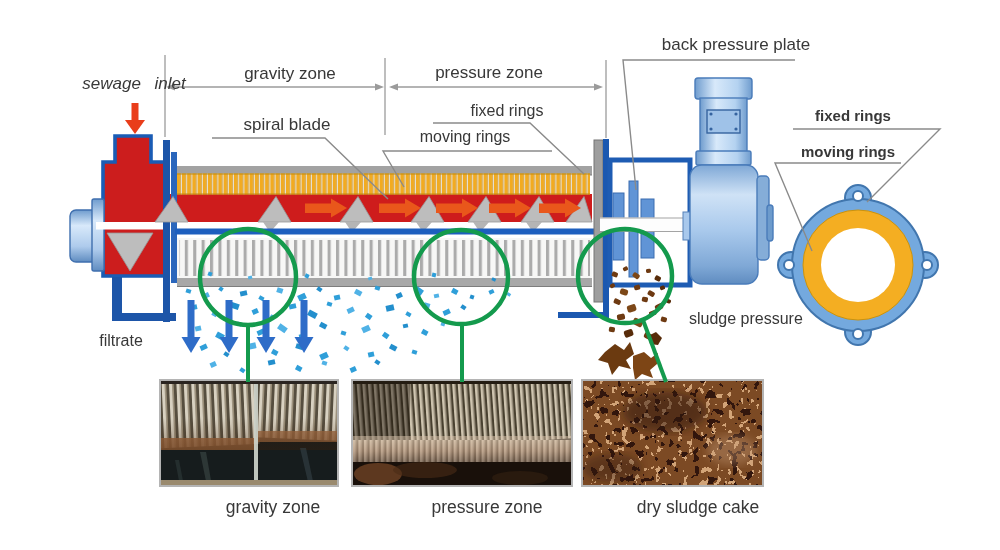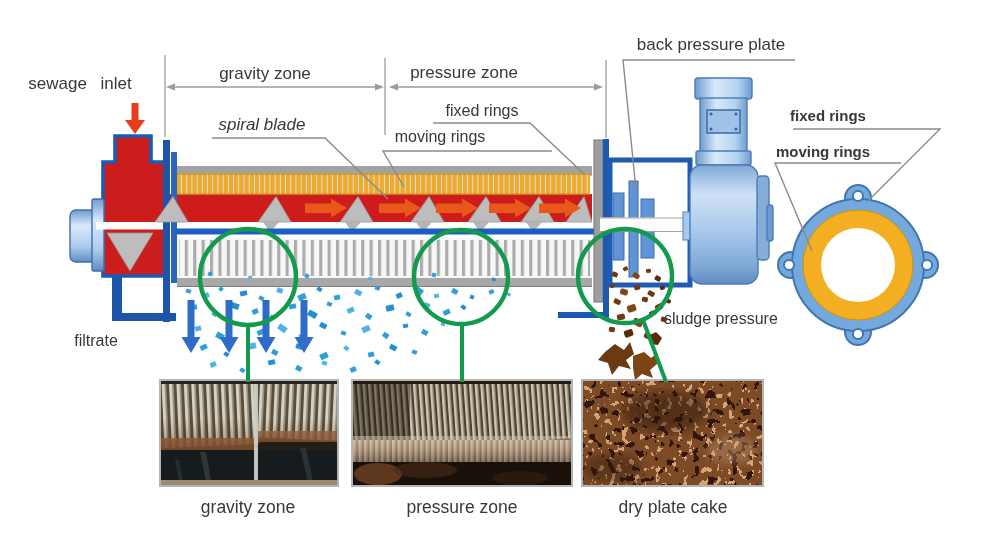--- a/index.html
+++ b/index.html
@@ -1,20 +1,20 @@
 <!DOCTYPE html>
 <html><head>
 <meta charset="utf-8">
 <style>
   html,body{margin:0;padding:0;background:#fff;}
   .stage{position:relative;width:1000px;height:550px;background:#fff;overflow:hidden;
          font-family:"Liberation Sans", sans-serif;}
   .scene{position:absolute;left:0;top:0;}
   .lbl{position:absolute;transform:translate(-50%,-50%);color:#383838;font-size:17px;
-       white-space:nowrap;line-height:1.1;}
+       white-space:nowrap;line-height:1.1;margin-left:25px;}
   .lbl.small{font-size:16px;}
   .lbl.bold{font-size:15px;font-weight:700;}
   .lbl.left-anchor{transform:translate(0,-50%);}
   .lbl.photo-cap{font-size:17.5px;}
   .lbl.wide{word-spacing:9px;}
 </style>
 </head>
 <body>
 
 <div class="stage">
@@ -412,28 +412,28 @@
   <g stroke="#149a4d" fill="none">
     <circle cx="248" cy="277" r="48" stroke-width="4.5"></circle>
     <circle cx="461" cy="277" r="47" stroke-width="4.5"></circle>
     <circle cx="625" cy="276" r="47" stroke-width="4.5"></circle>
     <line x1="248" y1="325" x2="248" y2="382" stroke-width="4"></line>
     <line x1="462" y1="324" x2="462" y2="382" stroke-width="4"></line>
     <line x1="643" y1="320" x2="666" y2="382" stroke-width="4"></line>
   </g>
 </svg>
 
-<div class="lbl wide" style="left:80px;top:84px;">sewage inlet</div>
+<div class="lbl wide" style="left:109px;top:84px;font-style:italic;">sewage inlet</div>
 <div class="lbl" style="left:265px;top:74px;">gravity zone</div>
 <div class="lbl" style="left:464px;top:73px;">pressure zone</div>
-<div class="lbl" style="left:262px;top:125px;font-style:italic;">spiral blade</div>
+<div class="lbl" style="left:262px;top:125px;">spiral blade</div>
 <div class="lbl small" style="left:482px;top:111px;">fixed rings</div>
 <div class="lbl small" style="left:440px;top:137px;">moving rings</div>
 <div class="lbl" style="left:711px;top:45px;">back pressure plate</div>
 <div class="lbl bold" style="left:828px;top:116px;">fixed rings</div>
 <div class="lbl bold" style="left:823px;top:152px;">moving rings</div>
 <div class="lbl small" style="left:96px;top:341px;text-align:right;">filtrate</div>
 <div class="lbl small left-anchor" style="left:664px;top:319px;">sludge pressure</div>
 <div class="lbl photo-cap" style="left:248px;top:508px;">gravity zone</div>
 <div class="lbl photo-cap" style="left:462px;top:508px;">pressure zone</div>
-<div class="lbl photo-cap" style="left:673px;top:508px;">dry plate cake</div>
+<div class="lbl photo-cap" style="left:673px;top:508px;">dry sludge cake</div>
 
 </div>
 
 </body></html>

